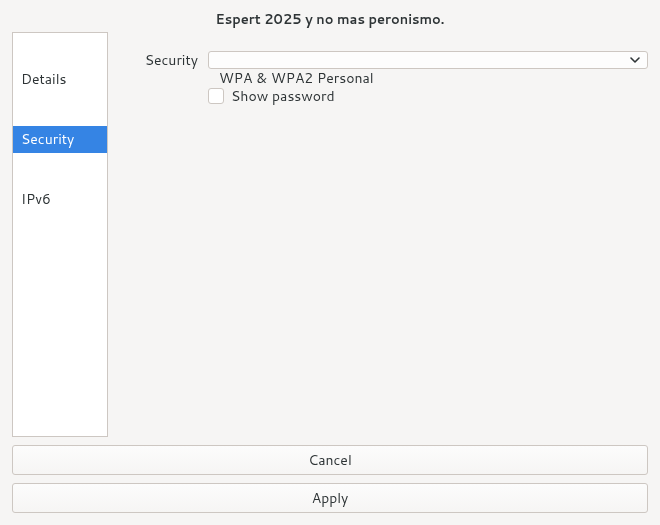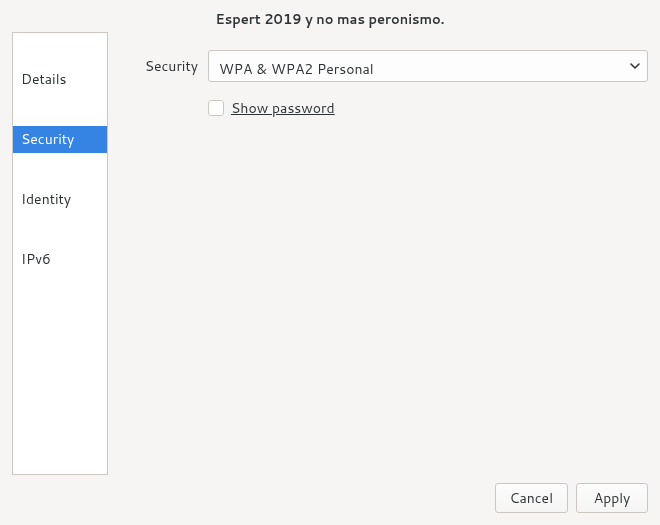--- a/index.html
+++ b/index.html
@@ -82,26 +82,26 @@
     padding-right: 10px;
     font-size: 14px;
     color: #2e3436;
   }
   .form-field {
     flex: 1 1 auto;
   }
 
   .combo {
     position: relative;
-    height: 32px;
+    height: 18px;
     line-height: 28px;
     background: #fdfdfd;
     border: 1px solid #cdc7c2;
     border-radius: 3px;
-    padding: 4px 28px 0 10px;
+    padding: 12px 28px 0 10px;
     box-sizing: border-box;
     font-size: 14px;
     cursor: pointer;
   }
   .combo .chev {
     position: absolute;
     right: 6px;
     top: 50%;
     transform: translateY(-50%);
   }
@@ -148,26 +148,25 @@
     height: 16px;
     background: #ffffff;
     border: 1px solid #cdc7c2;
     border-radius: 3px;
     box-sizing: border-box;
     cursor: pointer;
   }
   .check-label {
     font-size: 14px;
     color: #2e3436;
-    text-decoration: underline;
   }
 
   .footer {
     display: flex;
-    flex-direction: row;
+    flex-direction: column;
     justify-content: flex-end;
     gap: 8px;
     padding-top: 8px;
   }
   .btn {
     min-width: 72px;
     height: 30px;
     line-height: 28px;
     text-align: center;
     background: linear-gradient(#fcfcfc,#f6f5f4);
@@ -178,33 +177,30 @@
     color: #2e3436;
     padding: 0 14px;
     cursor: pointer;
   }
 </style>
 </head>
 <body>
 
 <div class="window">
 
-  <div class="titlebar">Espert 2019 y no mas peronismo.</div>
+  <div class="titlebar">Espert 2025 y no mas peronismo.</div>
 
   <div class="body-row">
 
     <div class="sidebar">
       <div class="sidebar-item">
         <span>Details</span>
       </div>
       <div class="sidebar-item selected">
         <span>Security</span>
-      </div>
-      <div class="sidebar-item">
-        <span>Identity</span>
       </div>
       <div class="sidebar-item">
         <span>IPv6</span>
       </div>
     </div>
 
     <div class="content">
 
       <div class="form-row">
         <div class="form-label">Security</div>

